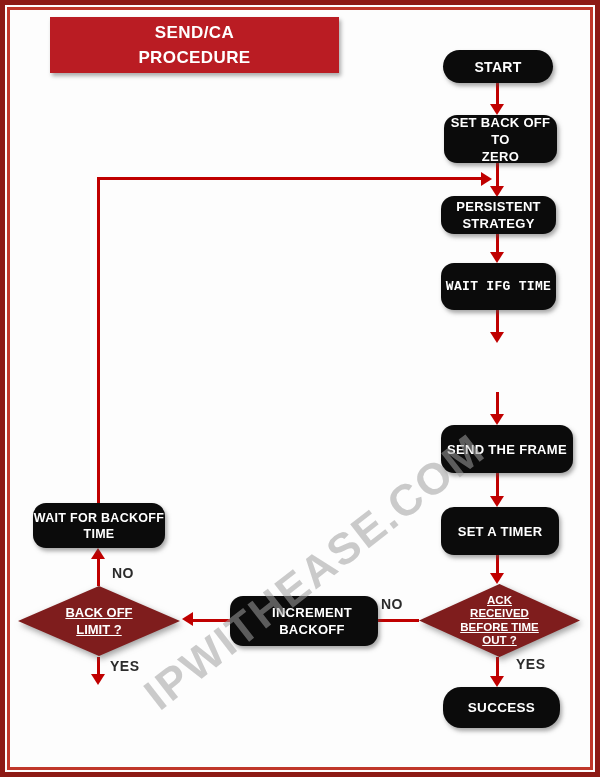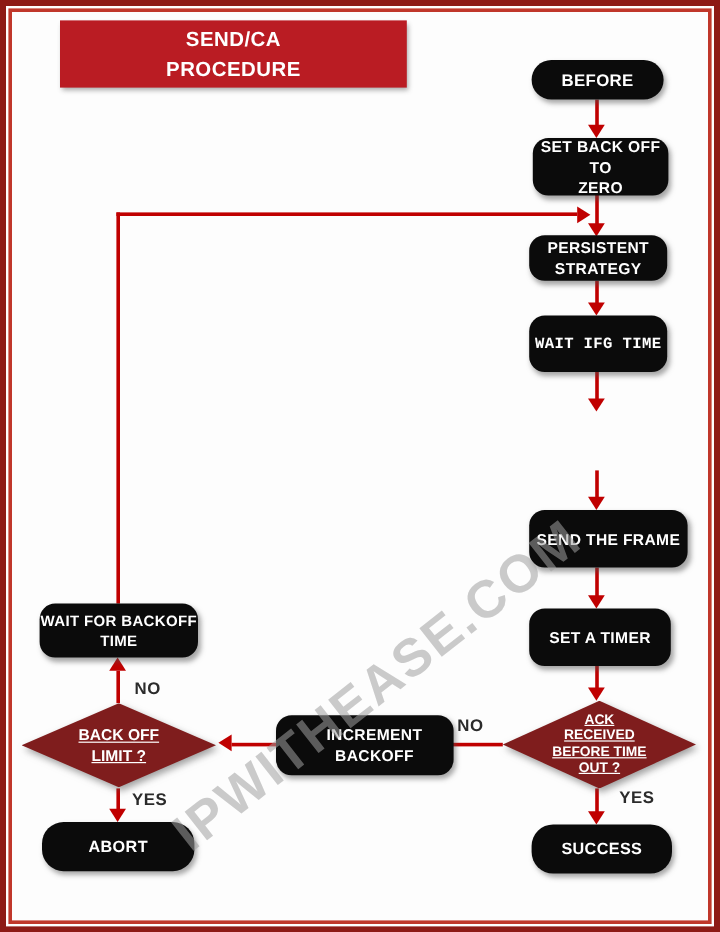--- a/index.html
+++ b/index.html
@@ -110,21 +110,21 @@
 <div id="stage">
 
   <div class="frame-outer"></div>
   <div class="frame-inner"></div>
 
   <div class="banner">
     <span>SEND/CA</span>
     <span>PROCEDURE</span>
   </div>
 
-  <div class="node pill" style="left:443px; top:50px; width:110px; height:33px;">BEFORE</div>
+  <div class="node pill" style="left:443px; top:50px; width:110px; height:33px;">START</div>
 
   <div class="node proc" style="left:444px; top:115px; width:113px; height:48px;">SET BACK OFF TO
 ZERO</div>
 
   <div class="node proc" style="left:441px; top:196px; width:115px; height:38px;">PERSISTENT
 STRATEGY</div>
 
   <div class="node proc" style="left:441px; top:263px; width:115px; height:47px;font-family:Liberation Mono, monospace;">WAIT IFG TIME</div>
 
 
@@ -144,21 +144,20 @@
   <div class="node proc" style="left:230px; top:596px; width:132px; height:50px;padding-left:16px;">INCREMENT BACKOFF</div>
 
   <div class="diamond-wrap" style="left:18px; top:586px; width:162px; height:70px;">
     <div class="diamond" style="font-size:13px; line-height:17px;">BACK OFF
 LIMIT ?</div>
   </div>
 
   <div class="node proc" style="left:33px; top:503px; width:132px; height:45px; font-size:12.5px; line-height:16px;">WAIT FOR BACKOFF
 TIME</div>
 
-  <div class="node pill" style="left:35px; top:685px; width:127px; height:41px; font-size:13.5px;">ABORT</div>
 
   <div class="vline" style="left:496px; top:83px;  height:22px;"></div>
   <div class="ah ah-down" style="left:490px; top:104px;"></div>
 
   <div class="vline" style="left:496px; top:162px; height:25px;"></div>
   <div class="ah ah-down" style="left:490px; top:186px;"></div>
 
   <div class="vline" style="left:496px; top:234px; height:19px;"></div>
   <div class="ah ah-down" style="left:490px; top:252px;"></div>
 

